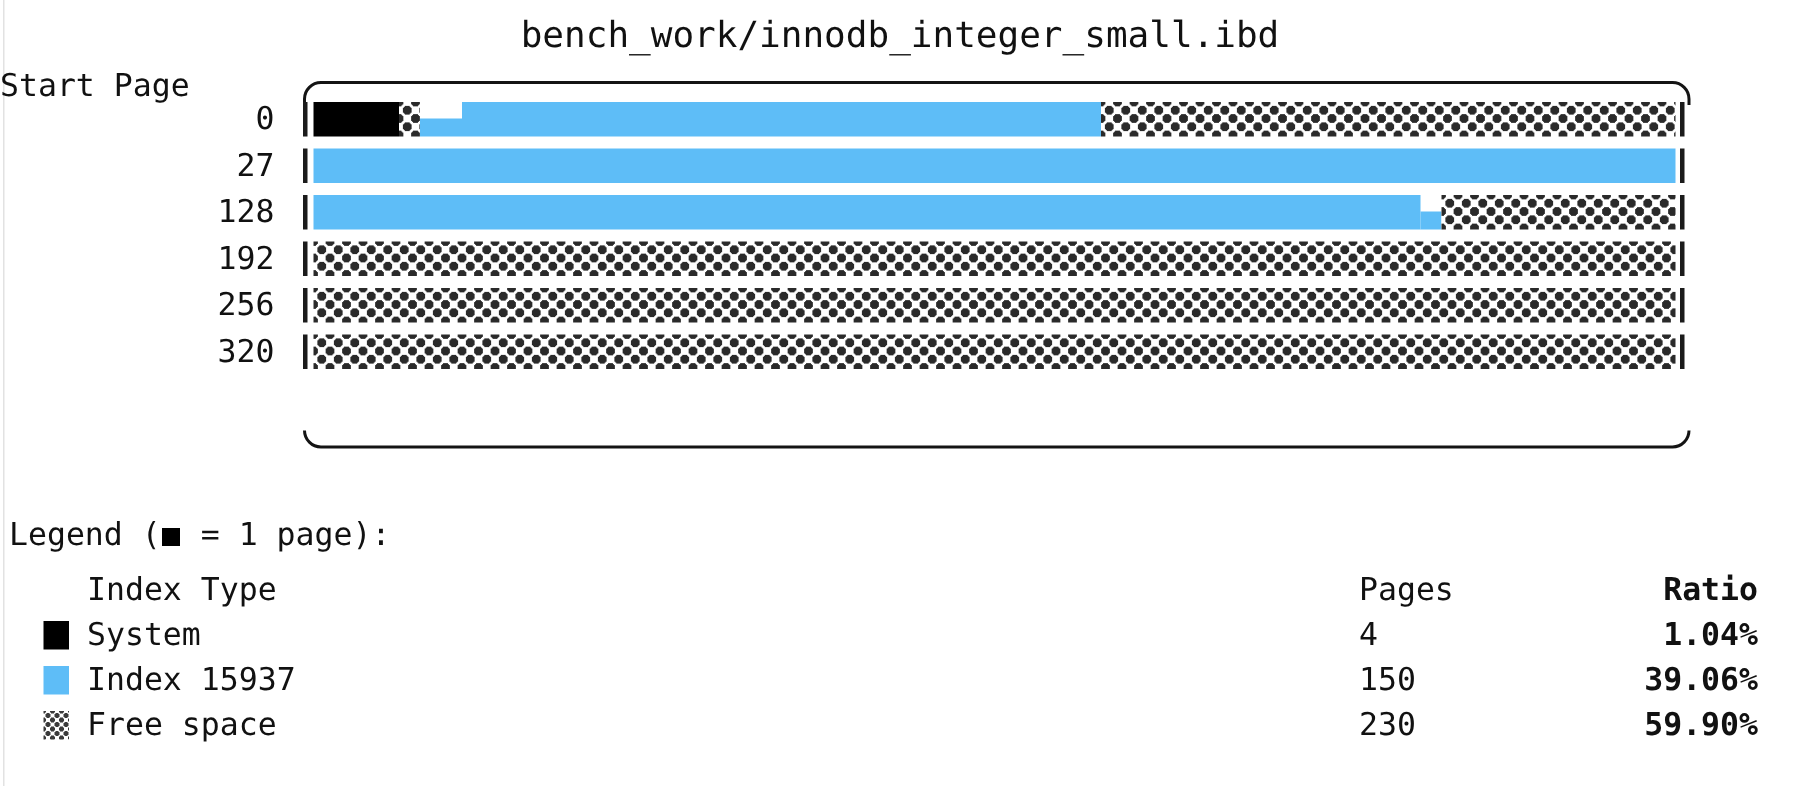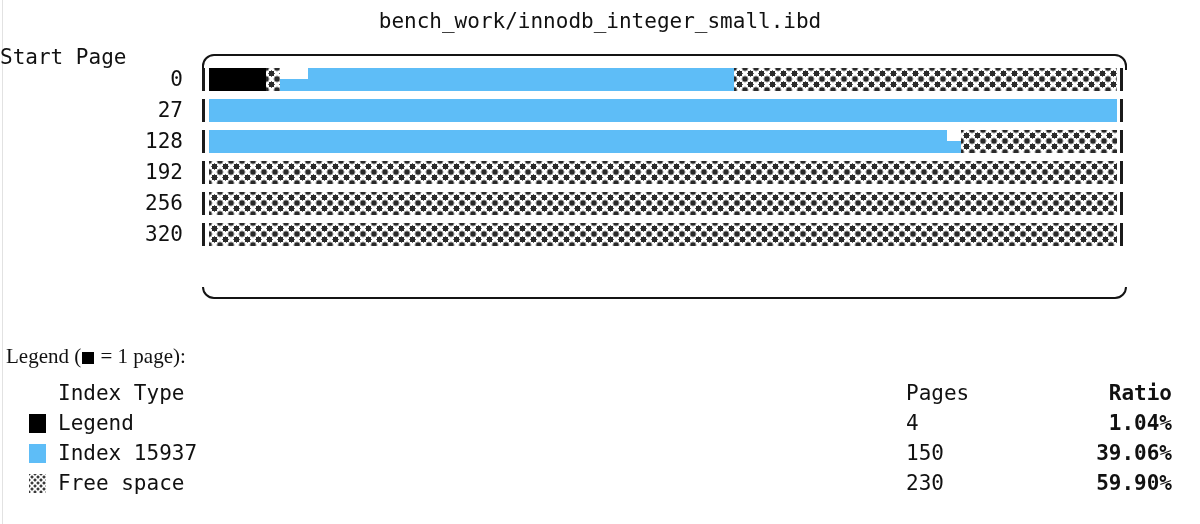--- a/index.html
+++ b/index.html
@@ -27,21 +27,21 @@
     height: 524px;
     background: #e2e2e2;
   }
 
   .title {
     position: absolute;
     left: 0;
     top: 9px;
     width: 1200px;
     text-align: center;
-    font-size: 21px;
+    font-size: 24px;
     letter-spacing: 0px;
     white-space: nowrap;
   }
 
   
   .map {
     position: absolute;
     left: 0;
     top: 44px;
     width: 1200px;
@@ -156,21 +156,20 @@
     top: 344px;
     width: 1200px;
   }
 
   .legend-title {
     position: absolute;
     left: 6px;
     top: 0;
     font-size: 21px;
     white-space: nowrap;
-    font-family: Liberation Serif, serif;
   }
   .legend-title .glyph {
     display: inline-block;
     width: 12px;
     height: 12px;
     background: #000;
     vertical-align: -1px;
     margin: 0 1px;
   }
 
@@ -290,21 +289,21 @@
       <tr>
         <td class="c-swatch"></td>
         <td class="c-type hdr-indent">Index Type</td>
         <td class="c-pages">Pages</td>
         <td class="c-ratio">Ratio</td>
       </tr>
     </thead>
     <tbody>
         <tr>
           <td class="c-swatch"><span class="sw system"></span></td>
-          <td class="c-type">Legend</td>
+          <td class="c-type">System</td>
           <td class="c-pages">4</td>
           <td class="c-ratio">1.04%</td>
         </tr>
         <tr>
           <td class="c-swatch"><span class="sw index"></span></td>
           <td class="c-type">Index 15937</td>
           <td class="c-pages">150</td>
           <td class="c-ratio">39.06%</td>
         </tr>
         <tr>

